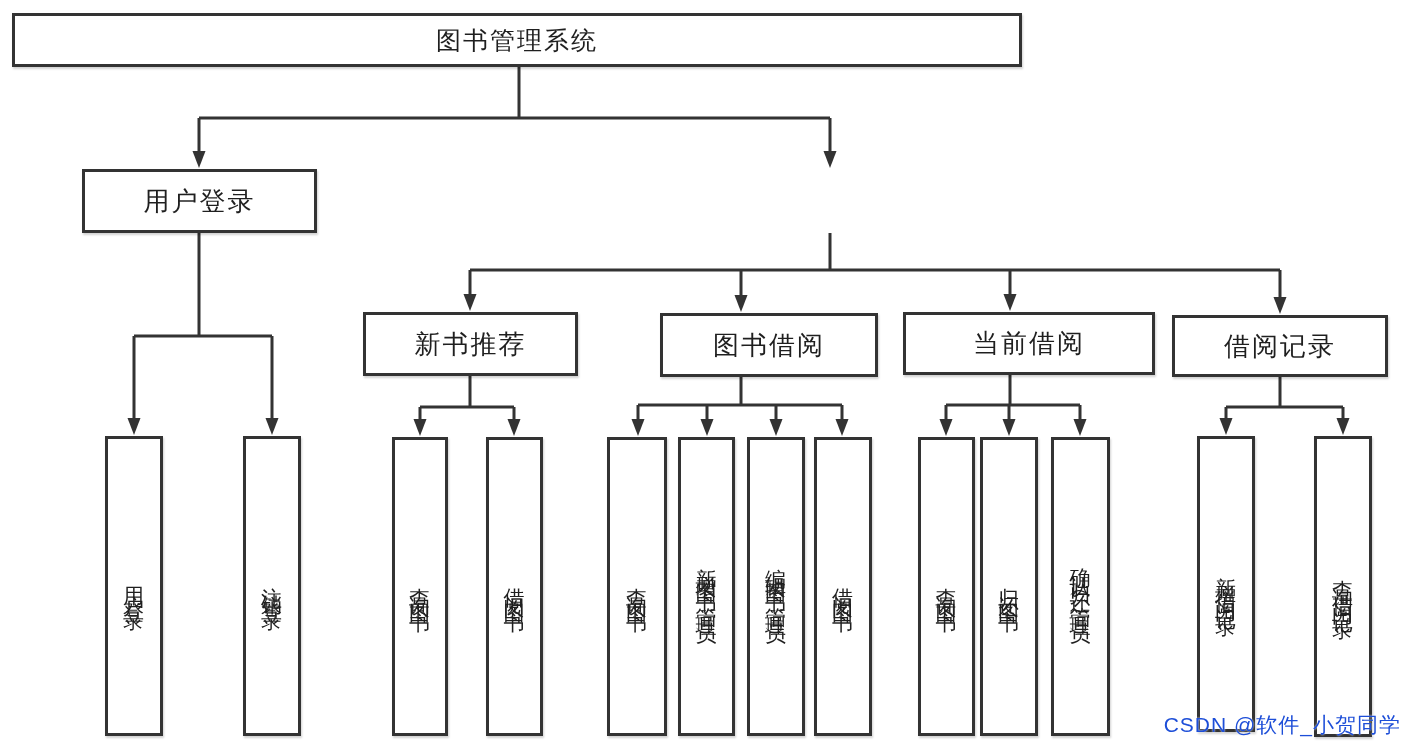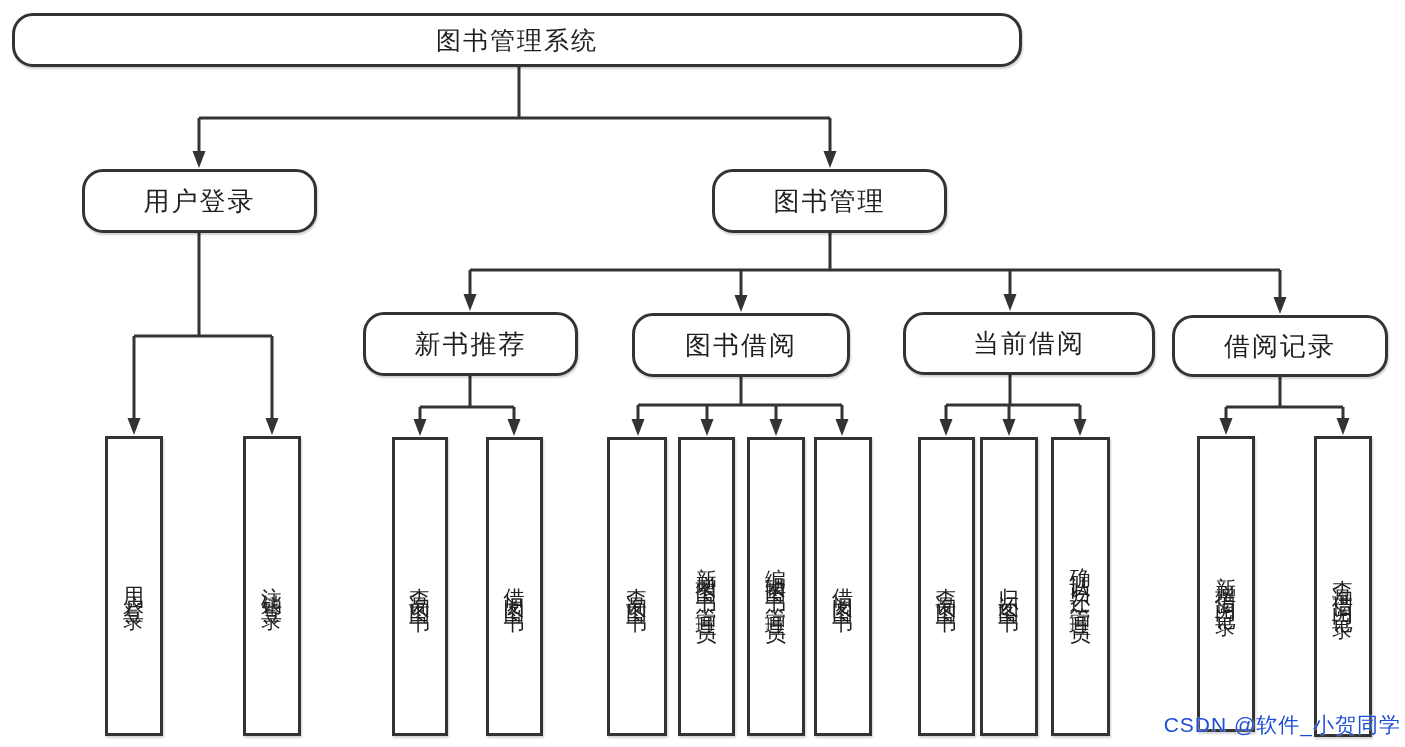--- a/index.html
+++ b/index.html
@@ -22,21 +22,21 @@
     background: #ffffff;
     border: 3px solid #333333;
     box-sizing: border-box;
     display: flex;
     align-items: center;
     justify-content: center;
     color: #1f1f1f;
     z-index: 2;
     box-shadow: 1px 2px 2px rgba(0,0,0,0.18);
   }
-  .h-node { font-size: 26px; letter-spacing: 2px; white-space: nowrap; border-radius: 21px; }
+  .h-node { font-size: 26px; letter-spacing: 2px; white-space: nowrap; }
   .root-node { font-size: 25px; }
   .v-node span {
     writing-mode: vertical-rl;
     text-orientation: mixed;
     font-size: 21px;
     letter-spacing: 8px;
     line-height: 1;
     white-space: nowrap;
   }
   .watermark {
@@ -96,28 +96,25 @@
     </g>
   </svg>
 
   <div class="node h-node root-node" style="left:12px; top:13px; width:1010px; height:54px;">
     <span>图书管理系统</span>
   </div>
 
   <div class="node h-node" style="left:82px; top:169px; width:235px; height:64px;">
     <span>用户登录</span>
   </div>
-  <div class="node h-node" style="left:712px; top:169px; width:235px; height:64px;">
-    <span>图书管理</span>
-  </div>
 
   <div class="node h-node" style="left:363px; top:312px; width:215px; height:64px;">
     <span>新书推荐</span>
   </div>
-  <div class="node h-node" style="left:632px; top:313px; width:218px; height:64px;">
+  <div class="node h-node" style="left:660px; top:313px; width:218px; height:64px;">
     <span>图书借阅</span>
   </div>
   <div class="node h-node" style="left:903px; top:312px; width:252px; height:63px;">
     <span>当前借阅</span>
   </div>
   <div class="node h-node" style="left:1172px; top:315px; width:216px; height:62px;">
     <span>借阅记录</span>
   </div>
 
   <div class="node v-node" style="left:105px; top:436px; width:58px; height:300px;">

